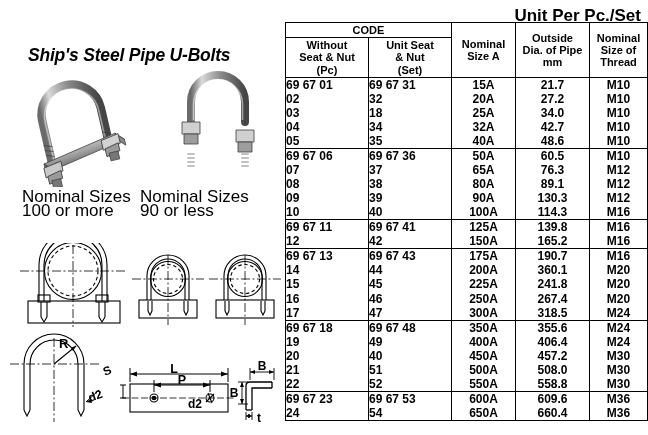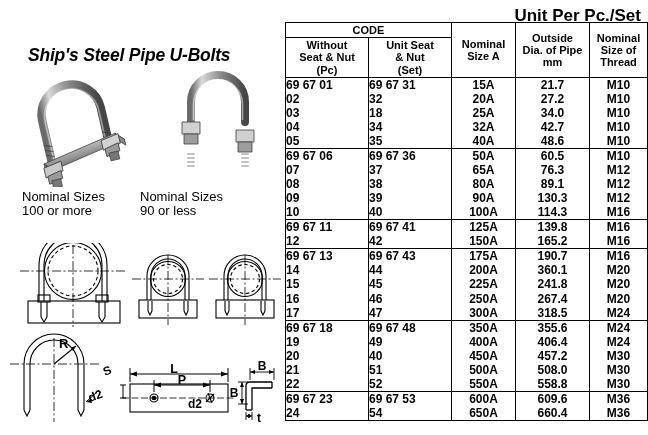--- a/index.html
+++ b/index.html
@@ -18,21 +18,21 @@
 
   .title{
     position:absolute;left:28px;top:29px;
     font-size:17.5px;font-weight:bold;font-style:italic;
     letter-spacing:-0.2px;white-space:nowrap;margin-top:16px;
   }
 
   
   .photo{position:absolute;}
   .cap{
-    position:absolute;font-size:13px;line-height:13.5px;
+    position:absolute;font-size:17px;line-height:13.5px;
     text-align:left;white-space:nowrap;
   }
   .cap1{left:22px;top:190px;}
   .cap2{left:140px;top:190px;}
 
   
   .tblwrap{position:absolute;left:285px;top:22px;width:292px;}
   .unit{
     position:absolute;left:285px;top:6px;width:362px;
     text-align:right;font-size:17px;font-weight:bold;

